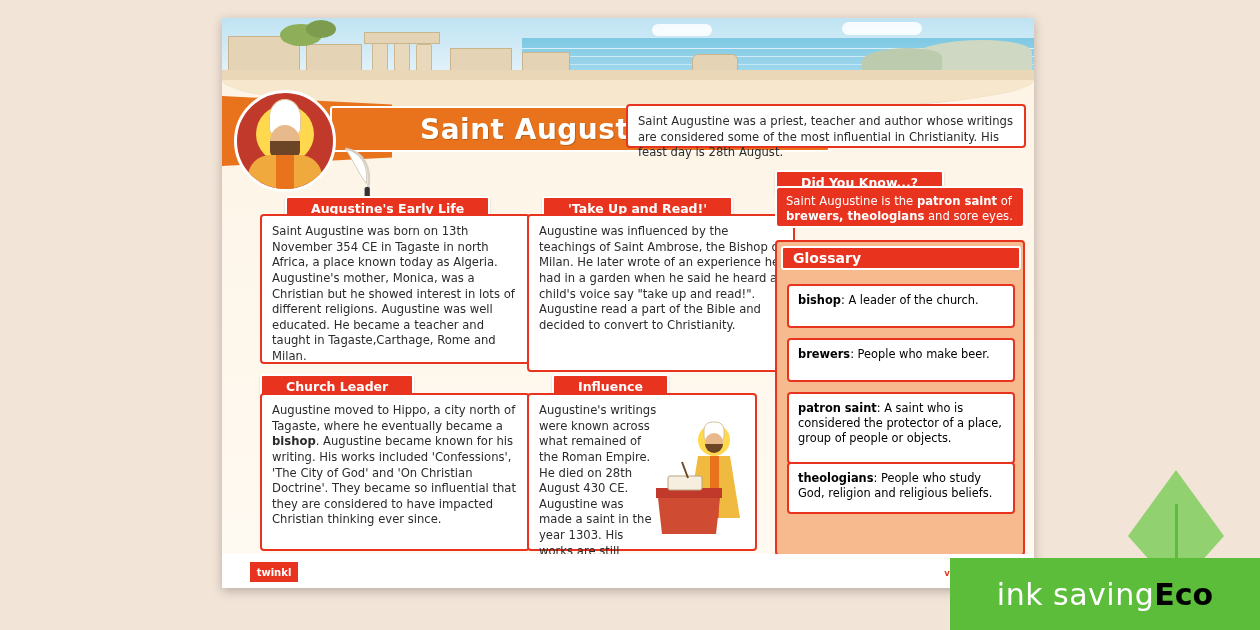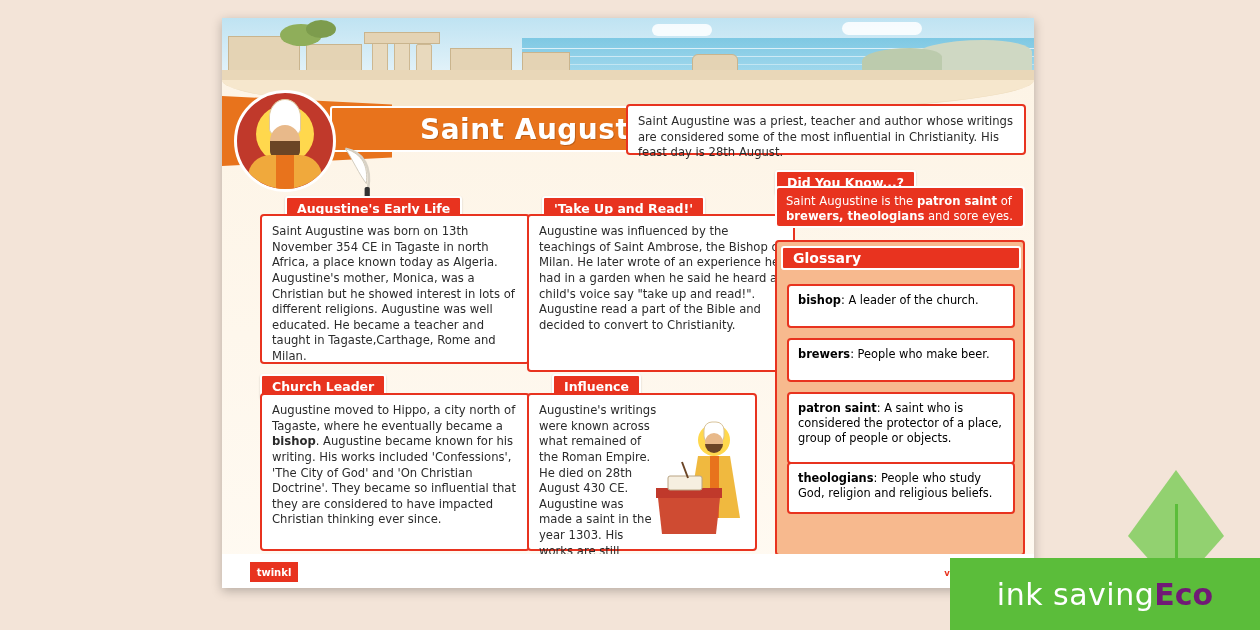--- a/index.html
+++ b/index.html
@@ -72,21 +72,21 @@
   .robe{position:absolute;left:50%;top:62px;transform:translateX(-50%);
         width:74px;height:40px;background:#f0a93c;border-radius:22px 22px 0 0;}
   .stole{position:absolute;left:50%;top:62px;transform:translateX(-50%);
         width:18px;height:40px;background:#e8731c;}
 
   .quill{position:absolute;left:118px;top:128px;width:40px;height:60px;}
 
   
   .tag{
     position:absolute;background:#e8331f;color:#fff;border:2px solid #fff;
-    border-radius:3px;padding:3px 10px;font-weight:bold;font-size:12.5px;
+    border-radius:3px;padding:3px 24px;font-weight:bold;font-size:12.5px;
     box-shadow:0 1px 2px rgba(0,0,0,.2);white-space:nowrap;
   }
   .panel{
     position:absolute;background:#fff;border:2px solid #e8331f;border-radius:4px;
     box-sizing:border-box;padding:8px 10px;font-size:11.6px;line-height:1.35;color:#2b2b2b;
   }
   .panel p{margin:0;}
   b{font-weight:bold;}
 
   
@@ -118,21 +118,21 @@
     display:flex;align-items:center;justify-content:center;
   }
   .visit{position:absolute;right:14px;bottom:10px;color:#e8331f;font-size:8.5px;font-weight:bold;}
 
   
   .ecobar{
     position:absolute;right:0;bottom:0;width:310px;height:72px;background:#5bbd3a;
     display:flex;align-items:center;justify-content:center;
   }
   .ecobar .t1{color:#fff;font-size:30px;font-weight:normal;letter-spacing:.5px;}
-  .ecobar .t2{color:#701a75;font-size:30px;font-weight:bold;}
+  .ecobar .t2{color:#000000;font-size:30px;font-weight:bold;}
   .leaf{
     position:absolute;right:36px;bottom:40px;width:96px;height:120px;
     background:#8cd06a;clip-path:polygon(50% 0,100% 55%,50% 100%,0 55%);
     opacity:.95;
   }
   .leafstem{position:absolute;right:82px;bottom:40px;width:3px;height:86px;background:#5bbd3a;}
   .illus{position:absolute;}
 </style>
 </head>
 <body>
@@ -180,21 +180,21 @@
       <div class="robe"></div>
       <div class="stole"></div>
     </div>
 
     <svg class="quill" style="left:120px;top:126px;" width="46" height="66" viewBox="0 0 46 66">
       <path d="M4 4 C26 8 34 26 30 50" stroke="#d8d2c6" stroke-width="3" fill="none"></path>
       <path d="M4 4 C24 10 30 24 28 44 C20 34 12 16 4 4Z" fill="#ffffff" stroke="#ccc5b6"></path>
       <rect x="26" y="48" width="6" height="16" rx="2" fill="#333"></rect>
     </svg>
 
-    <div class="panel" style="left:404px;top:86px;width:400px;height:51px;">
+    <div class="panel" style="left:404px;top:86px;width:400px;height:44px;">
       <p>Saint Augustine was a priest, teacher and author whose writings are considered some of the most influential in Christianity. His feast day is 28th August.</p>
     </div>
 
     <div class="tag" style="left:38px;top:178px;margin-left:25px;">Augustine's Early Life</div>
     <div class="panel" style="left:38px;top:196px;width:270px;height:150px;">
       <p>
         <span>Saint Augustine was born on 13th November 354 CE in Tagaste in north Africa, a place known today as Algeria. Augustine's mother, Monica, was a Christian but he showed interest in lots of different religions. Augustine was well educated. He became a teacher and taught in Tagaste,Carthage, Rome and Milan.</span>
       </p>
     </div>
 

